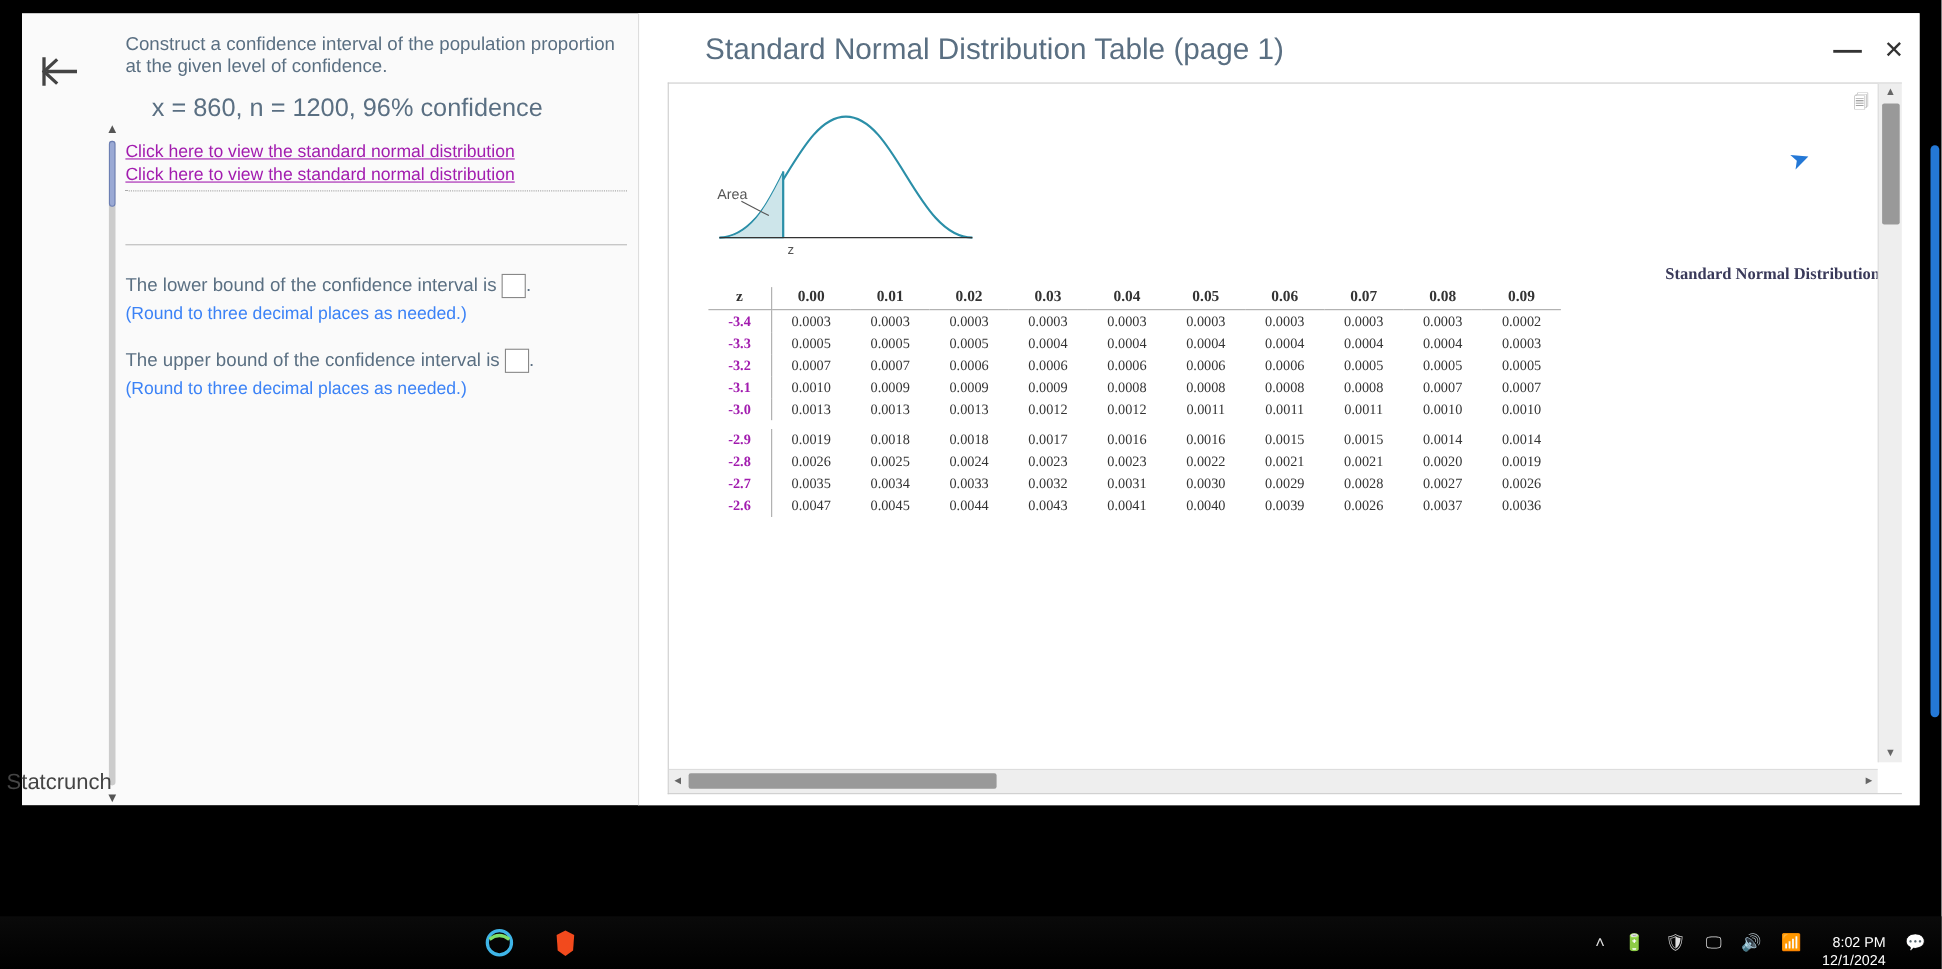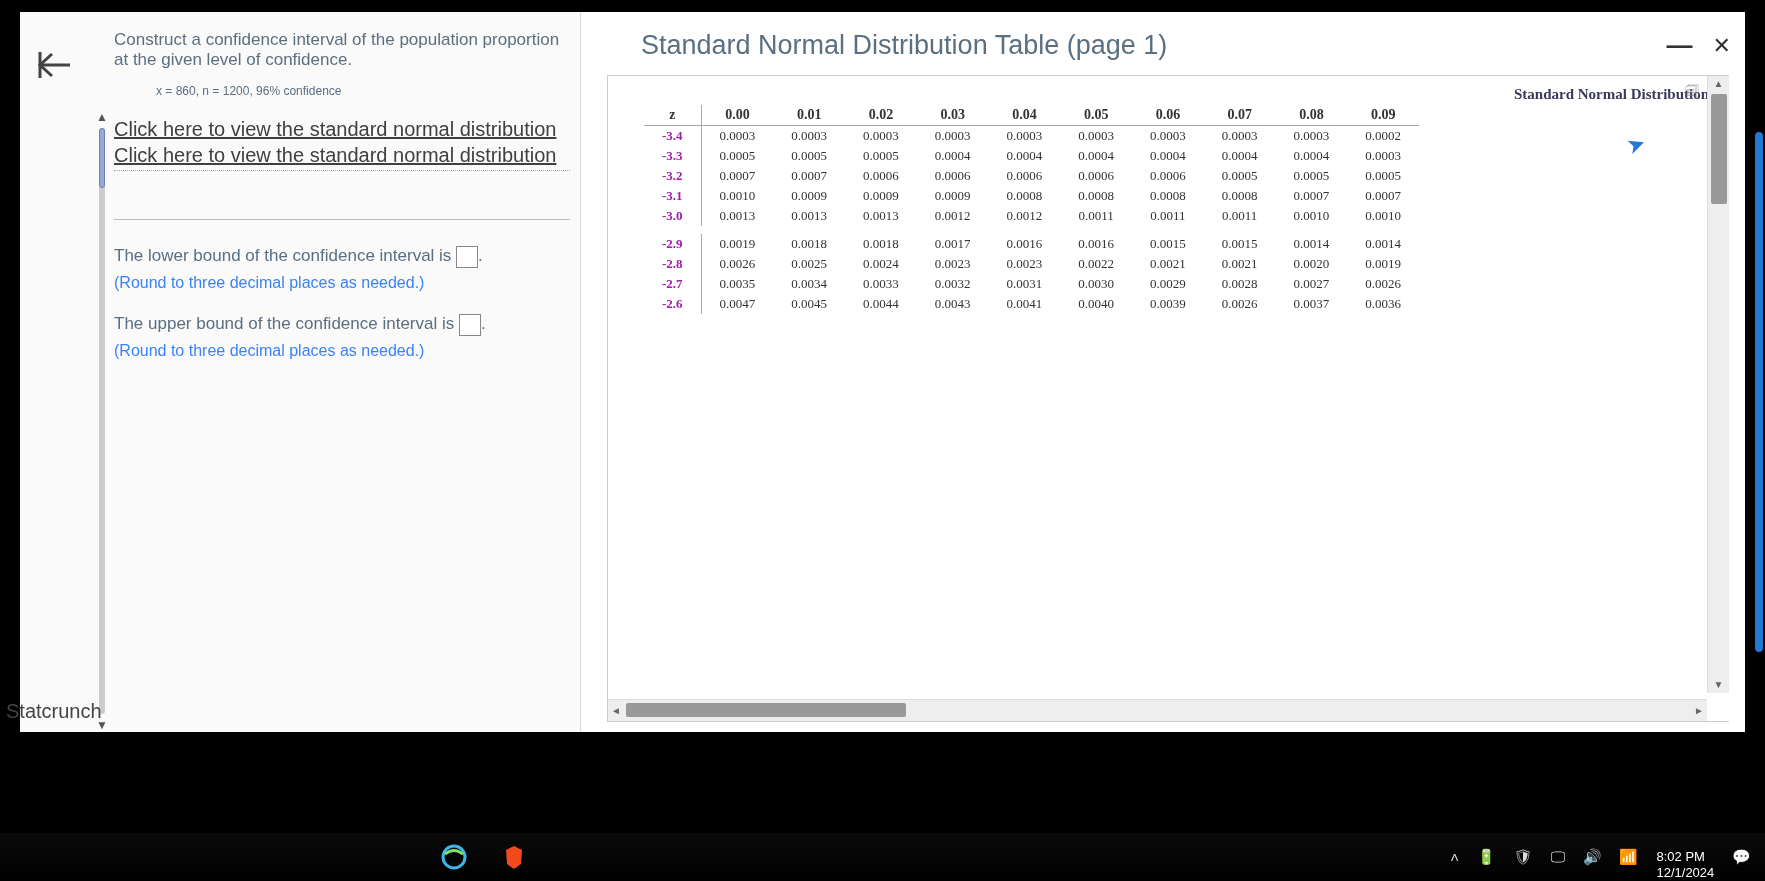--- a/index.html
+++ b/index.html
@@ -67,31 +67,31 @@
   .question-body {
     flex: 1;
     padding: 0 10px 0 0;
     color: #5a6f82;
   }
   .prompt-main {
     font-size: 17px;
     margin-bottom: 14px;
   }
   .prompt-sub {
-    font-size: 12px;
-    margin: 0 0 18px 42px;
+    font-size: 23px;
+    margin: 0 0 18px 24px;
   }
   .links {
     border-bottom: 1px dotted #aaa;
     padding-bottom: 2px;
   }
   .link {
-    color: #404040;
+    color: #a21caf;
     text-decoration: underline;
-    font-size: 20px;
+    font-size: 16px;
     display: block;
     line-height: 1.3;
     cursor: pointer;
   }
   .rule {
     border: none;
     border-top: 1px solid #bbb;
     margin: 48px 0 26px 0;
   }
   .field-line {
@@ -272,21 +272,21 @@
     display: flex;
     align-items: center;
     justify-content: space-between;
     padding: 0 14px 0 440px;
     color: #fff;
     font-size: 13px;
   }
   .taskbar-left { display: flex; gap: 32px; align-items: center; }
   .taskbar-right { display: flex; gap: 18px; align-items: center; }
   .taskbar-icon { width: 28px; height: 28px; display:flex; align-items:center; justify-content:center; }
-  .clock { line-height: 1.2; font-size: 13px; margin-top: 16px; }
+  .clock { text-align: right; line-height: 1.2; font-size: 13px; margin-top: 16px; }
   .tray-icon { font-size: 15px; color: #ddd; }
   .cursor-arrow {
     position: absolute;
     top: 120px;
     right: 100px;
     color: #2478d6;
     font-size: 22px;
     transform: rotate(-20deg);
     pointer-events: none;
   }
@@ -347,20 +347,31 @@
         <span style="font-size:26px;font-weight:bold;">—</span>
         <span style="font-size:22px;">✕</span>
       </div>
     </div>
     <span class="cursor-arrow">➤</span>
 
     <div class="dialog-body">
 
       <span style="position:absolute;right:30px;top:6px;color:#888;font-size:14px;">🗐</span>
 
+      <div class="curve-wrap">
+        <svg viewBox="0 0 250 150">
+          <path d="M10 130 C 60 130, 80 20, 125 20 C 170 20, 190 130, 240 130" stroke="#2b8fa8" stroke-width="2" fill="none"></path>
+          <path d="M10 130 C 40 130, 55 95, 68 70 L 68 130 Z" fill="#cde5ea" stroke="#2b8fa8" stroke-width="1"></path>
+          <line x1="68" y1="70" x2="68" y2="130" stroke="#2b8fa8" stroke-width="2"></line>
+          <line x1="10" y1="130" x2="240" y2="130" stroke="#333" stroke-width="1"></line>
+          <text x="8" y="95" font-size="13" fill="#555">Area</text>
+          <line x1="30" y1="97" x2="55" y2="110" stroke="#555" stroke-width="1"></line>
+          <text x="72" y="145" font-size="12" fill="#555">z</text>
+        </svg>
+      </div>
 
       <div class="table-title">Standard Normal Distribution</div>
 
       <table class="ztable">
         <thead>
             <tr id="zhead">
               <th style="border-right: 1px solid rgb(170, 170, 170);">z</th>
               <th>0.00</th>
               <th>0.01</th>
               <th>0.02</th>

